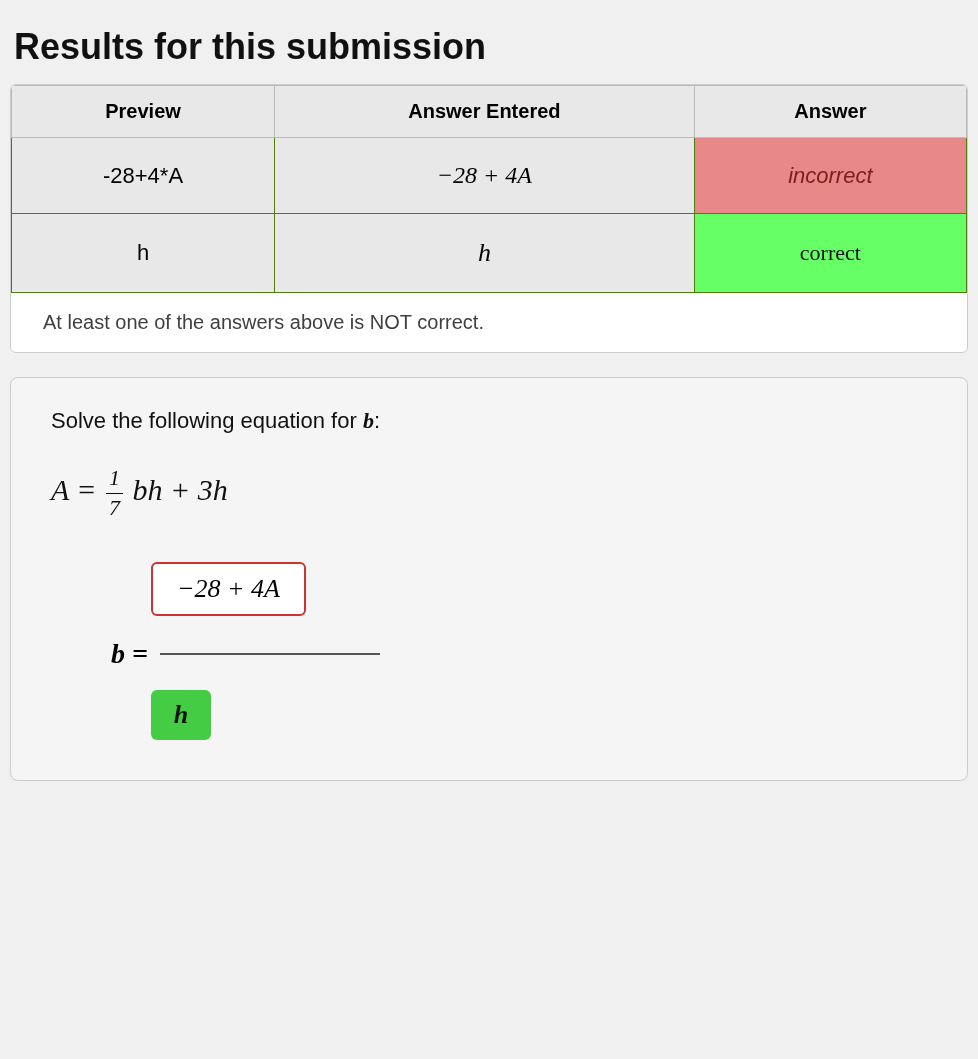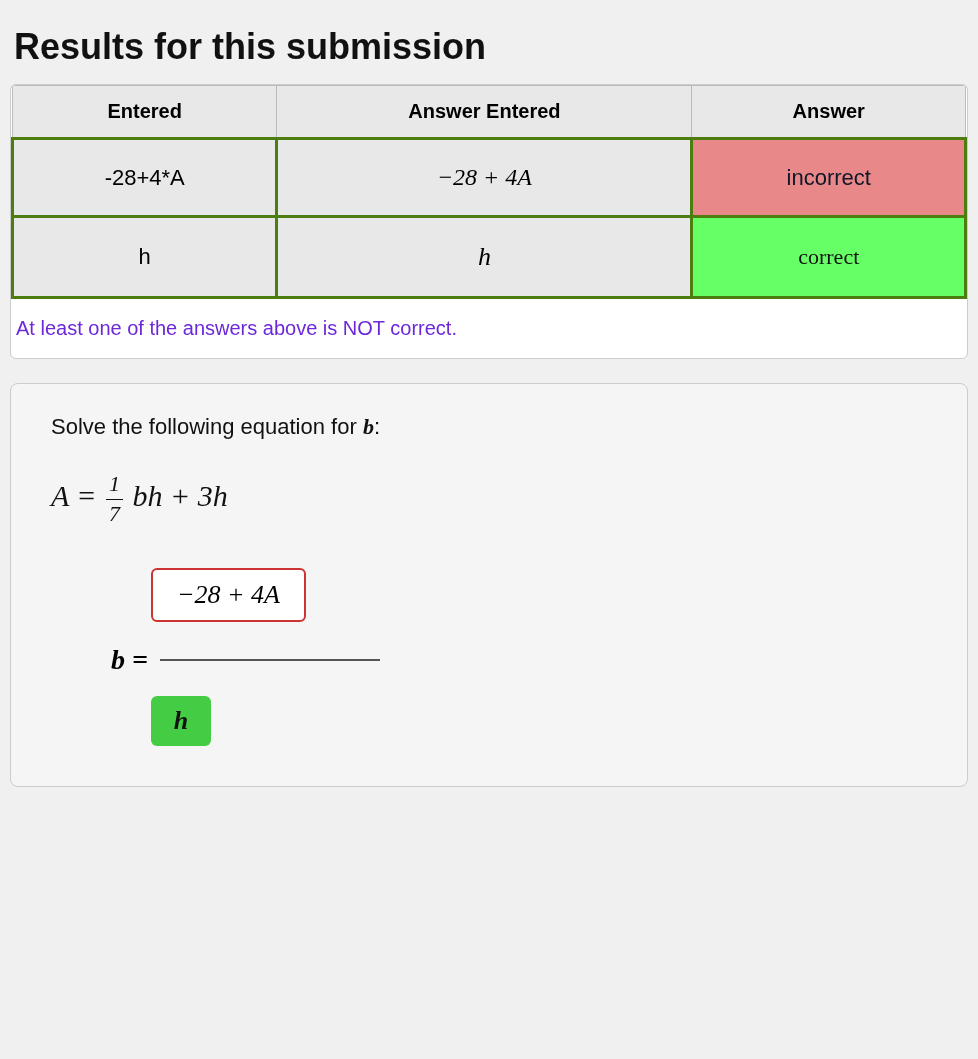--- a/index.html
+++ b/index.html
@@ -35,44 +35,45 @@
     .results-table th {
       background: #e8e8e8;
       border: 1px solid #bbb;
       padding: 14px 20px;
       font-size: 20px;
       font-weight: bold;
       text-align: center;
     }
 
     .results-table td {
-      border: 3px solid #4d7c0f;
+      border: 1px solid #4d7c0f;
       padding: 24px 20px;
       text-align: center;
       font-size: 22px;
       background: #e8e8e8;
     }
 
     .result-incorrect {
       background: #e88888 !important;
-      color: #0f172a;
-      font-size: 22px;
+      color: #7f1d1d;
+      font-size: 22px;
+      font-style: italic;
     }
 
     .result-correct {
       background: #66ff66 !important;
       color: #111;
       font-size: 22px;
       font-family: Liberation Serif, serif;
     }
 
     .warning-text {
-      color: #6d28d9;
+      color: #404040;
       font-size: 20px;
-      padding: 18px 5px;
+      padding: 18px 32px;
     }
 
     .problem-card {
       background: #f5f5f5;
       border: 1px solid #ccc;
       border-radius: 8px;
       padding: 30px 40px 40px 40px;
       margin-bottom: 10px;
     }
 
@@ -176,21 +177,21 @@
   </style>
 </head>
 <body>
 
 <h1 class="page-title">Results for this submission</h1>
 
 <div class="results-card">
   <table class="results-table">
     <thead>
       <tr>
-        <th>Entered</th>
+        <th>Preview</th>
         <th>Answer Entered</th>
         <th>Answer</th>
       </tr>
     </thead>
     <tbody>
       <tr>
         <td>-28+4*A</td>
         <td>
           <span style="font-family: Georgia, serif; font-style: italic; font-size: 24px;">−28 + 4<em>A</em></span>
         </td>

